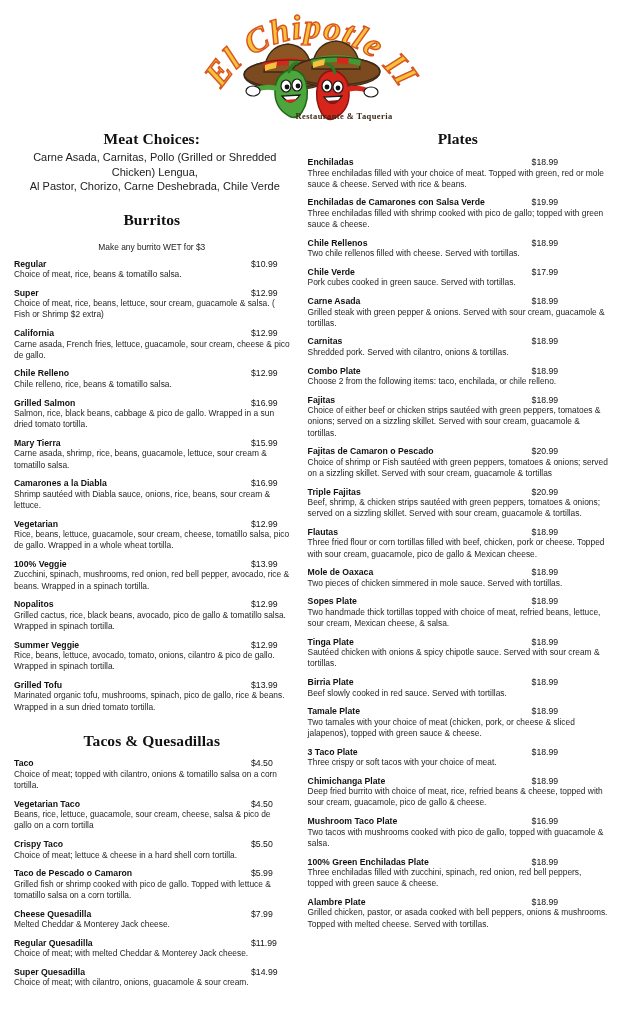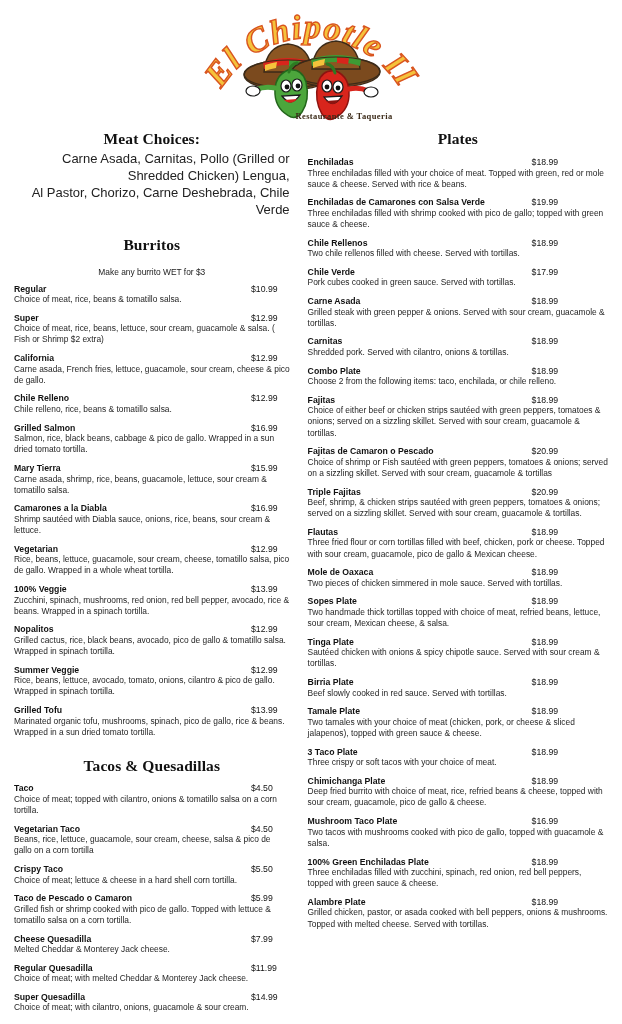--- a/index.html
+++ b/index.html
@@ -75,25 +75,25 @@
     color: #111;
   }
   .section-head.plates { font-size: 15.5px; }
   .section-note {
     font-size: 8.4px;
     text-align: center;
     margin: 13px 0 7px 0;
     color: #222;
   }
   .meat-list {
-    font-size: 13px;
+    font-size: 11px;
     line-height: 1.32;
     margin: 1px 0 0 0;
     color: #222;
-    text-align: right;
+    text-align: center;
     padding-left: 6px;
   }
   .spacer-lg { height: 17px; }
   .spacer-md { height: 12px; }
 
   
   .item { margin-bottom: 7.5px; }
   .item-row {
     display: flex;
     align-items: baseline;

